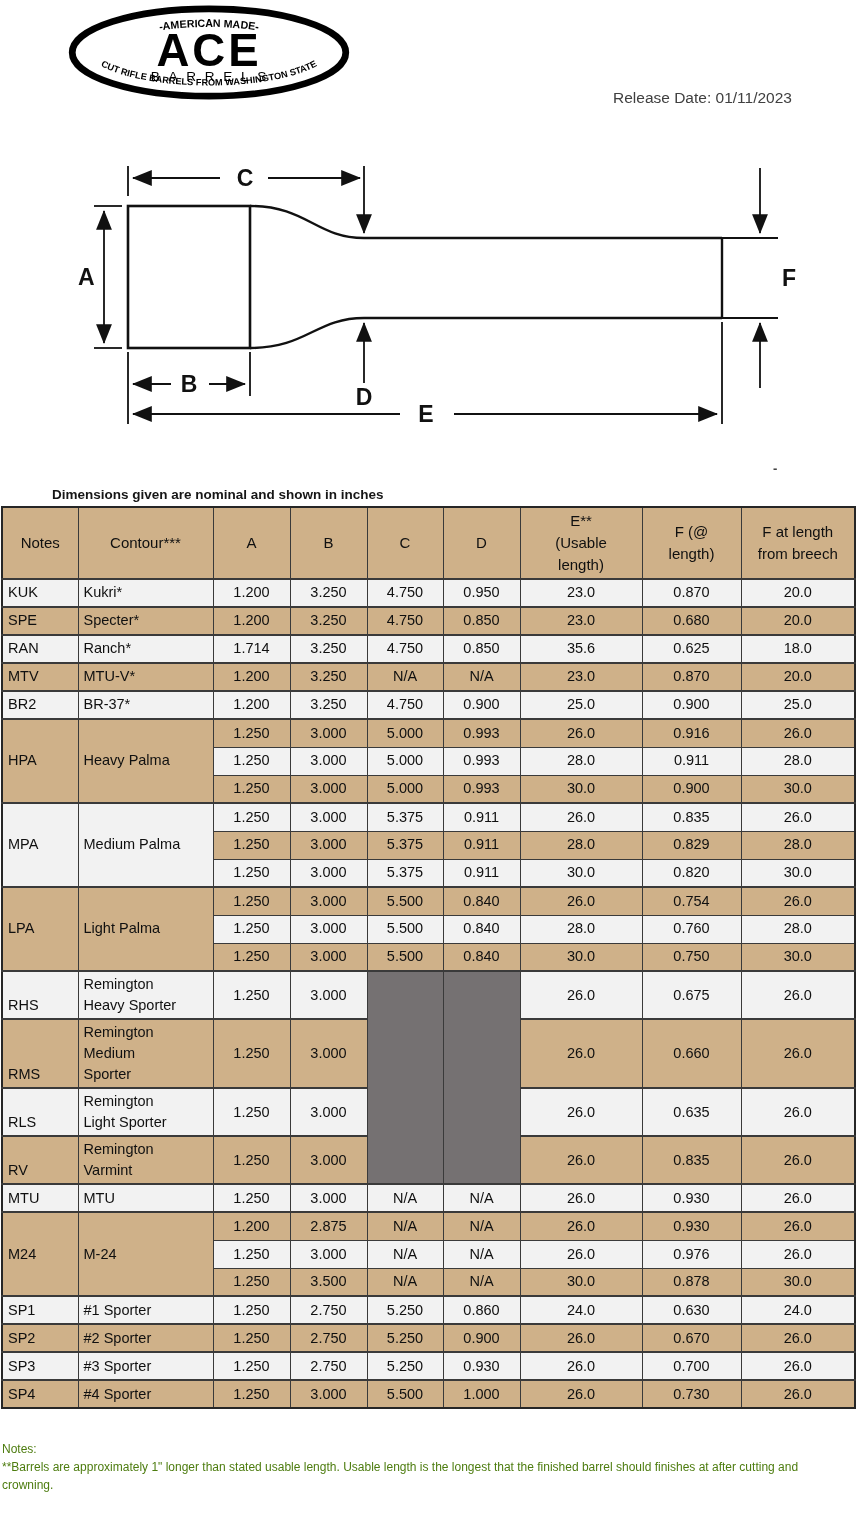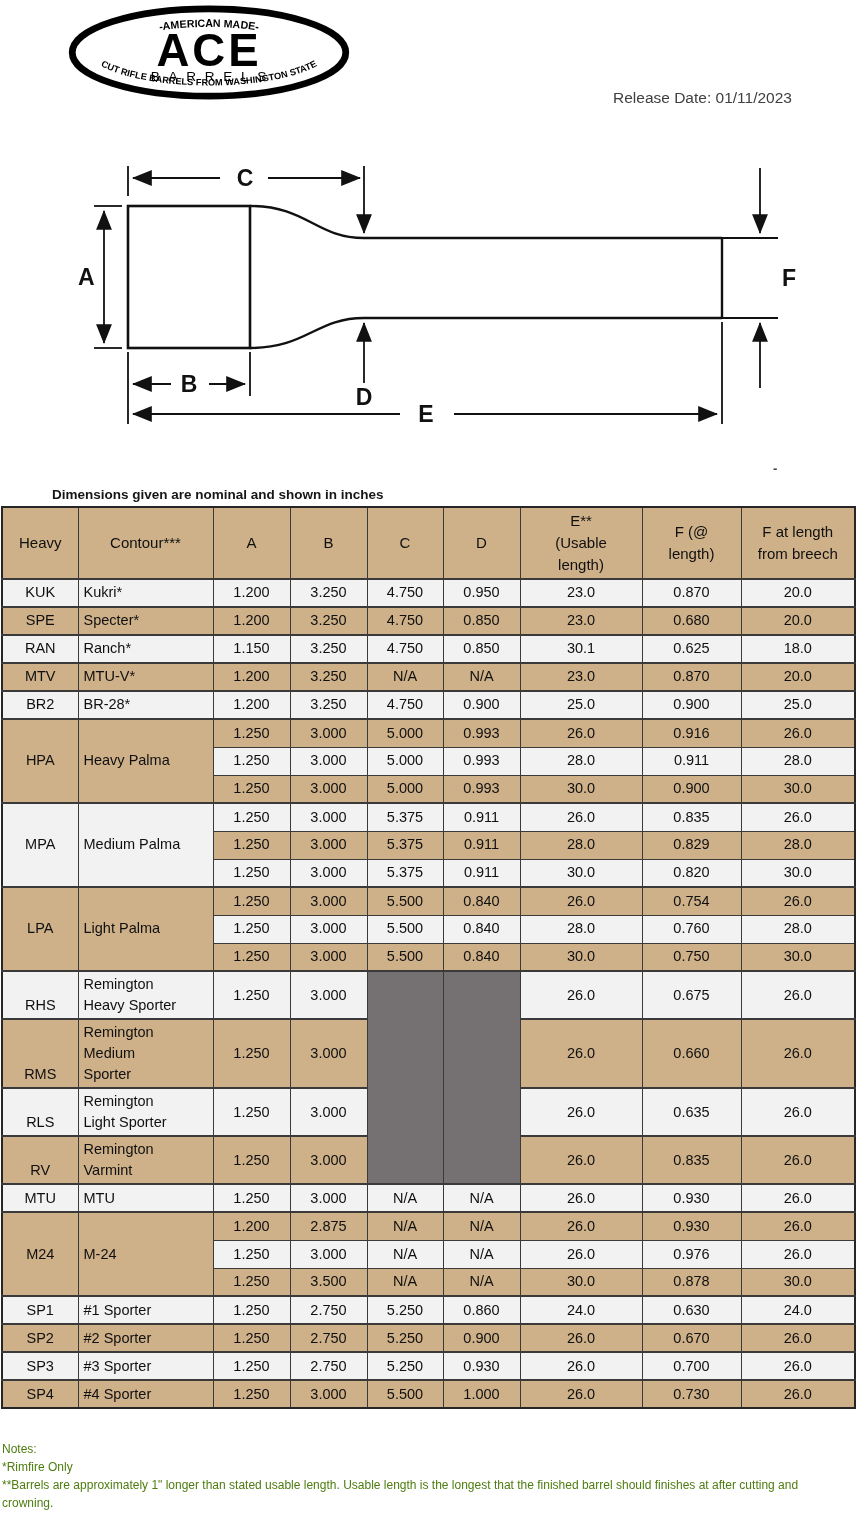--- a/index.html
+++ b/index.html
@@ -24,21 +24,21 @@
   
   table.spec{position:absolute;left:1px;top:506px;width:853px;border-collapse:collapse;
              table-layout:fixed;font-size:14.5px;color:#101010;
              border:2px solid #262626;}
   table.spec th,table.spec td{border:1px solid #3a3a3a;padding:2px 5px;line-height:1.45;}
   table.spec thead tr{height:72px;}
   table.spec th{background:var(--tan,#cfb189);font-weight:normal;text-align:center;
                 vertical-align:middle;white-space:pre-line;font-size:15px;
                 border-bottom-width:2px;}
   table.spec tbody tr{height:28px;}
-  td.code{text-align:center;vertical-align:middle;padding-left:8px;}
+  td.code{text-align:left;vertical-align:middle;padding-left:8px;}
   td.code.vbottom{vertical-align:bottom;margin-left:33px;}
   td.contour{text-align:left;vertical-align:middle;padding-left:9px;white-space:pre-line;margin-top:12px;}
   td.num{text-align:center;vertical-align:middle;}
   .tan{background:var(--tan,#cfb189);}
   .light{background:var(--light,#f2f2f2);}
   td.gray{background:var(--gray,#757172);}
   tr.gstart td{border-top-width:2px;}
 
   
   .notes{position:absolute;left:2px;top:1440px;width:846px;font-size:12px;
@@ -131,21 +131,21 @@
         <col style="width:77px">
       <col style="width:77px">
         <col style="width:76px">
         <col style="width:77px">
       <col style="width:122px">
         <col style="width:99px">
         <col style="width:114px">
     </colgroup>
     <thead id="thead">
         <tr>
-          <th>Heavy</th>
+          <th>Notes</th>
           <th>Contour***</th>
           <th>A</th>
           <th>B</th>
           <th>C</th>
           <th>D</th>
           <th>E**
 (Usable
 length)</th>
           <th>F (@
 length)</th>
@@ -172,42 +172,42 @@
           <td class="num tan">3.250</td>
           <td class="num tan">4.750</td>
           <td class="num tan">0.850</td>
           <td class="num tan">23.0</td>
           <td class="num tan">0.680</td>
           <td class="num tan">20.0</td>
         </tr>
         <tr class="gstart">
           <td class="code light" rowspan="1">RAN</td>
           <td class="contour light" rowspan="1">Ranch*</td>
-          <td class="num light">1.150</td>
+          <td class="num light">1.714</td>
           <td class="num light">3.250</td>
           <td class="num light">4.750</td>
           <td class="num light">0.850</td>
-          <td class="num light">30.1</td>
+          <td class="num light">35.6</td>
           <td class="num light">0.625</td>
           <td class="num light">18.0</td>
         </tr>
         <tr class="gstart">
           <td class="code tan" rowspan="1">MTV</td>
           <td class="contour tan" rowspan="1">MTU-V*</td>
           <td class="num tan">1.200</td>
           <td class="num tan">3.250</td>
           <td class="num tan">N/A</td>
           <td class="num tan">N/A</td>
           <td class="num tan">23.0</td>
           <td class="num tan">0.870</td>
           <td class="num tan">20.0</td>
         </tr>
         <tr class="gstart">
           <td class="code light" rowspan="1">BR2</td>
-          <td class="contour light" rowspan="1">BR-28*</td>
+          <td class="contour light" rowspan="1">BR-37*</td>
           <td class="num light">1.200</td>
           <td class="num light">3.250</td>
           <td class="num light">4.750</td>
           <td class="num light">0.900</td>
           <td class="num light">25.0</td>
           <td class="num light">0.900</td>
           <td class="num light">25.0</td>
         </tr>
         <tr class="gstart">
           <td class="code tan" rowspan="3">HPA</td>
@@ -421,17 +421,16 @@
           <td class="num tan">1.000</td>
           <td class="num tan">26.0</td>
           <td class="num tan">0.730</td>
           <td class="num tan">26.0</td>
         </tr>
       </tbody>
   </table>
 
   <div class="notes" id="notes">
       <div>Notes:</div>
-      <div>*Rimfire Only</div>
       <div>**Barrels are approximately 1" longer than stated usable length. Usable length is the longest that the finished barrel should finishes at after cutting and crowning.</div>
     </div>
 
 </div>
 
 </body></html>

